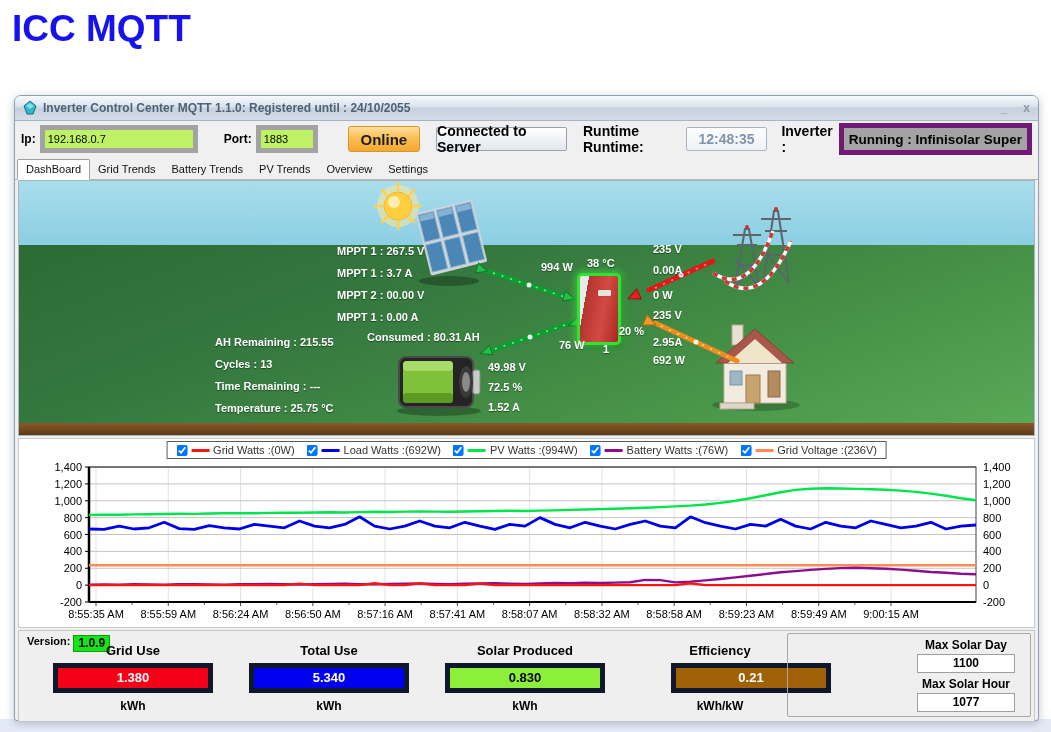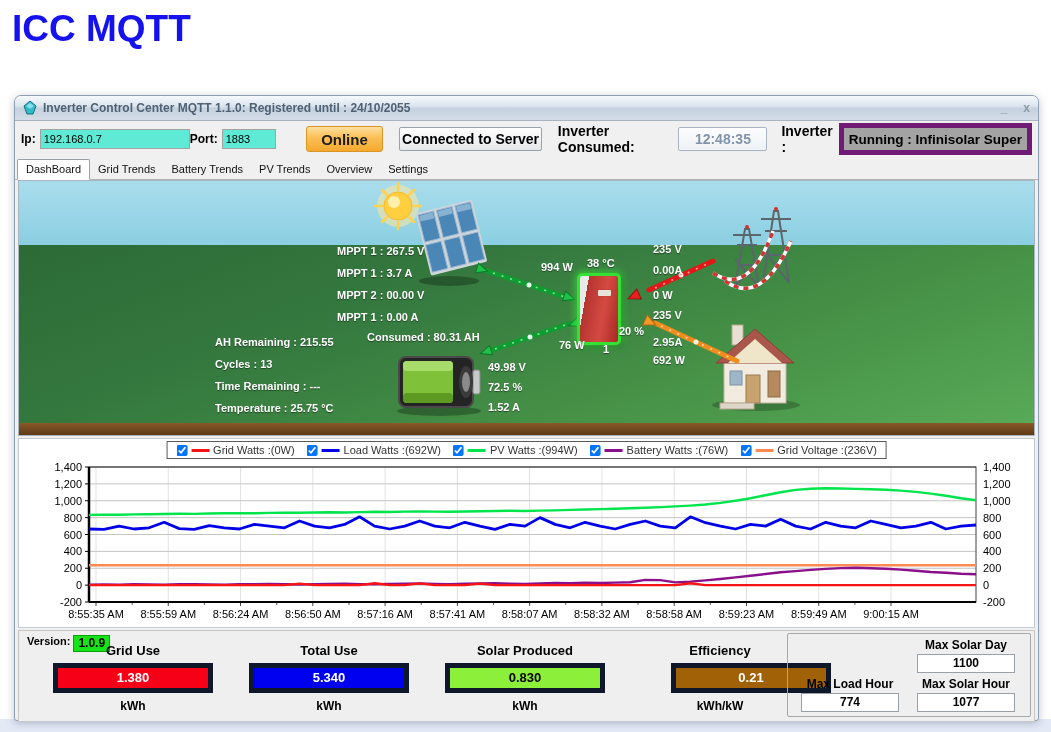--- a/index.html
+++ b/index.html
@@ -12,24 +12,24 @@
     border:1px solid #8fa0b2;border-radius:7px 7px 3px 3px;box-shadow:0 2px 8px rgba(40,60,90,.3);}
   .titlebar{height:24px;border-radius:6px 6px 0 0;display:flex;align-items:center;gap:6px;padding:0 8px;
     background:linear-gradient(#f6fafd,#d9e2ec 45%,#c6d1de 50%,#d3dce7);border-bottom:1px solid #a8b4c2;
     font-size:12px;font-weight:bold;color:#4e6175;}
   .win-controls{margin-left:auto;display:flex;gap:16px;color:#8d99a6;font-weight:bold;font-size:12px;}
   .win-controls span{cursor:default;line-height:12px;}
 
   
   .toolbar{height:36px;display:flex;align-items:center;padding:0 6px;font-size:12px;background:#f0f0f0;}
   .toolbar .lbl{font-weight:bold;color:#000;}
-  .tb-input{height:18px;border:1px solid #a3a3a3;font-size:11px;padding:0 3px;background:#5eead4;font-family:inherit;}
+  .tb-input{height:18px;border:5px solid #a3a3a3;font-size:11px;padding:0 3px;background:#bef264;font-family:inherit;}
   .ip-input{width:158px;margin-left:4px;}
   .port-input{width:46px;margin-left:4px;}
-  .port-lbl{}
+  .port-lbl{margin-left:26px;}
   .online-btn{margin-left:30px;width:90px;height:26px;font-weight:bold;font-size:15px;color:#1d1d1d;
     background:linear-gradient(#ffe0a0,#fbbf55 45%,#f4a92f);border:1px solid #d99426;border-radius:3px;
     font-family:Liberation Sans, sans-serif;cursor:pointer;}
   .server-box{margin-left:16px;width:168px;height:22px;display:flex;align-items:center;justify-content:center;
     background:linear-gradient(#ffffff,#e4e6e9);border:1px solid #98a2ac;border-radius:2px;
     font-weight:bold;font-size:14px;}
   .runtime-lbl{margin-left:16px;font-size:14px;font-weight:bold;}
   .runtime-box{margin-left:10px;width:104px;height:22px;display:flex;align-items:center;justify-content:center;
     background:linear-gradient(#fdfdfe,#edf1f5);border:1px solid #a9b5c5;border-radius:2px;
     color:#8194ab;font-weight:bold;font-size:14px;}
@@ -104,21 +104,21 @@
     </div>
   </div>
 
   <div class="toolbar">
     <span class="lbl">Ip:</span>
     <input class="tb-input ip-input" value="192.168.0.7" style="">
     <span class="lbl port-lbl">Port:</span>
     <input class="tb-input port-input" value="1883" style="">
     <button class="online-btn">Online</button>
     <div class="server-box">Connected to Server</div>
-    <span class="runtime-lbl">Inverter Consumed:</span>
+    <span class="runtime-lbl">Runtime Runtime:</span>
     <div class="runtime-box">12:48:35</div>
     <span class="inverter-lbl">Inverter :</span>
     <div class="inverter-status">Running : Infinisolar Super</div>
   </div>
 
   <div class="tabs">
     <div class="tab active">DashBoard</div>
     <div class="tab">Grid Trends</div>
     <div class="tab">Battery Trends</div>
     <div class="tab">PV Trends</div>
@@ -423,23 +423,19 @@
       <div class="s-lbl">Efficiency</div>
       <div class="s-box" style="background: #a16207; color: rgb(255, 255, 255); margin-left: 36px;">0.21</div>
       <div class="s-unit">kWh/kW</div>
     </div>
 
     <div class="maxgroup">
       <div class="max-cell" style="left:118px;top:4px">
         <div class="m-lbl">Max Solar Day</div>
         <div class="m-box">1100</div>
       </div>
-      <div class="max-cell" style="left:2px;top:43px">
-        <div class="m-lbl">Max Load Hour</div>
-        <div class="m-box">774</div>
-      </div>
       <div class="max-cell" style="left:118px;top:43px">
         <div class="m-lbl">Max Solar Hour</div>
         <div class="m-box">1077</div>
       </div>
     </div>
   </div>
 </div>
 
 </body></html>

